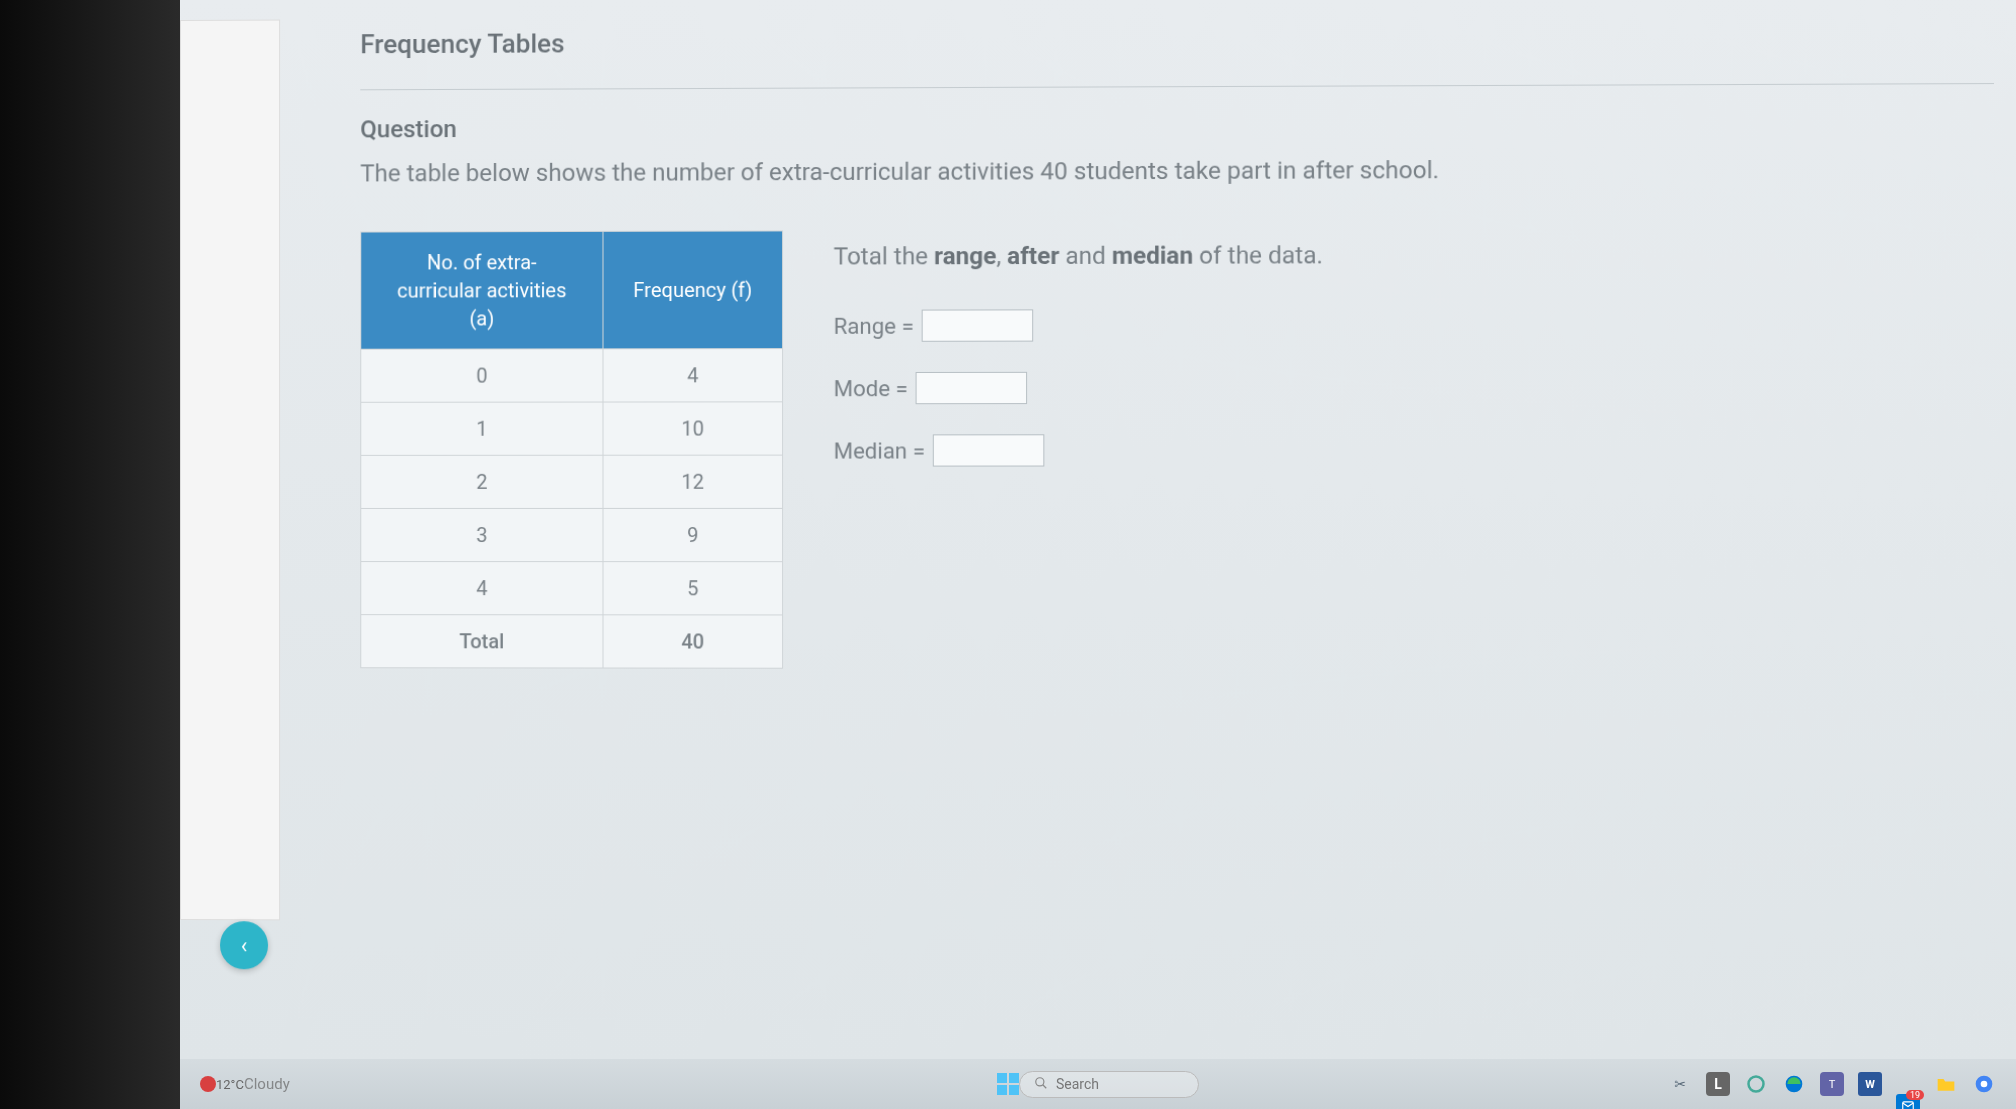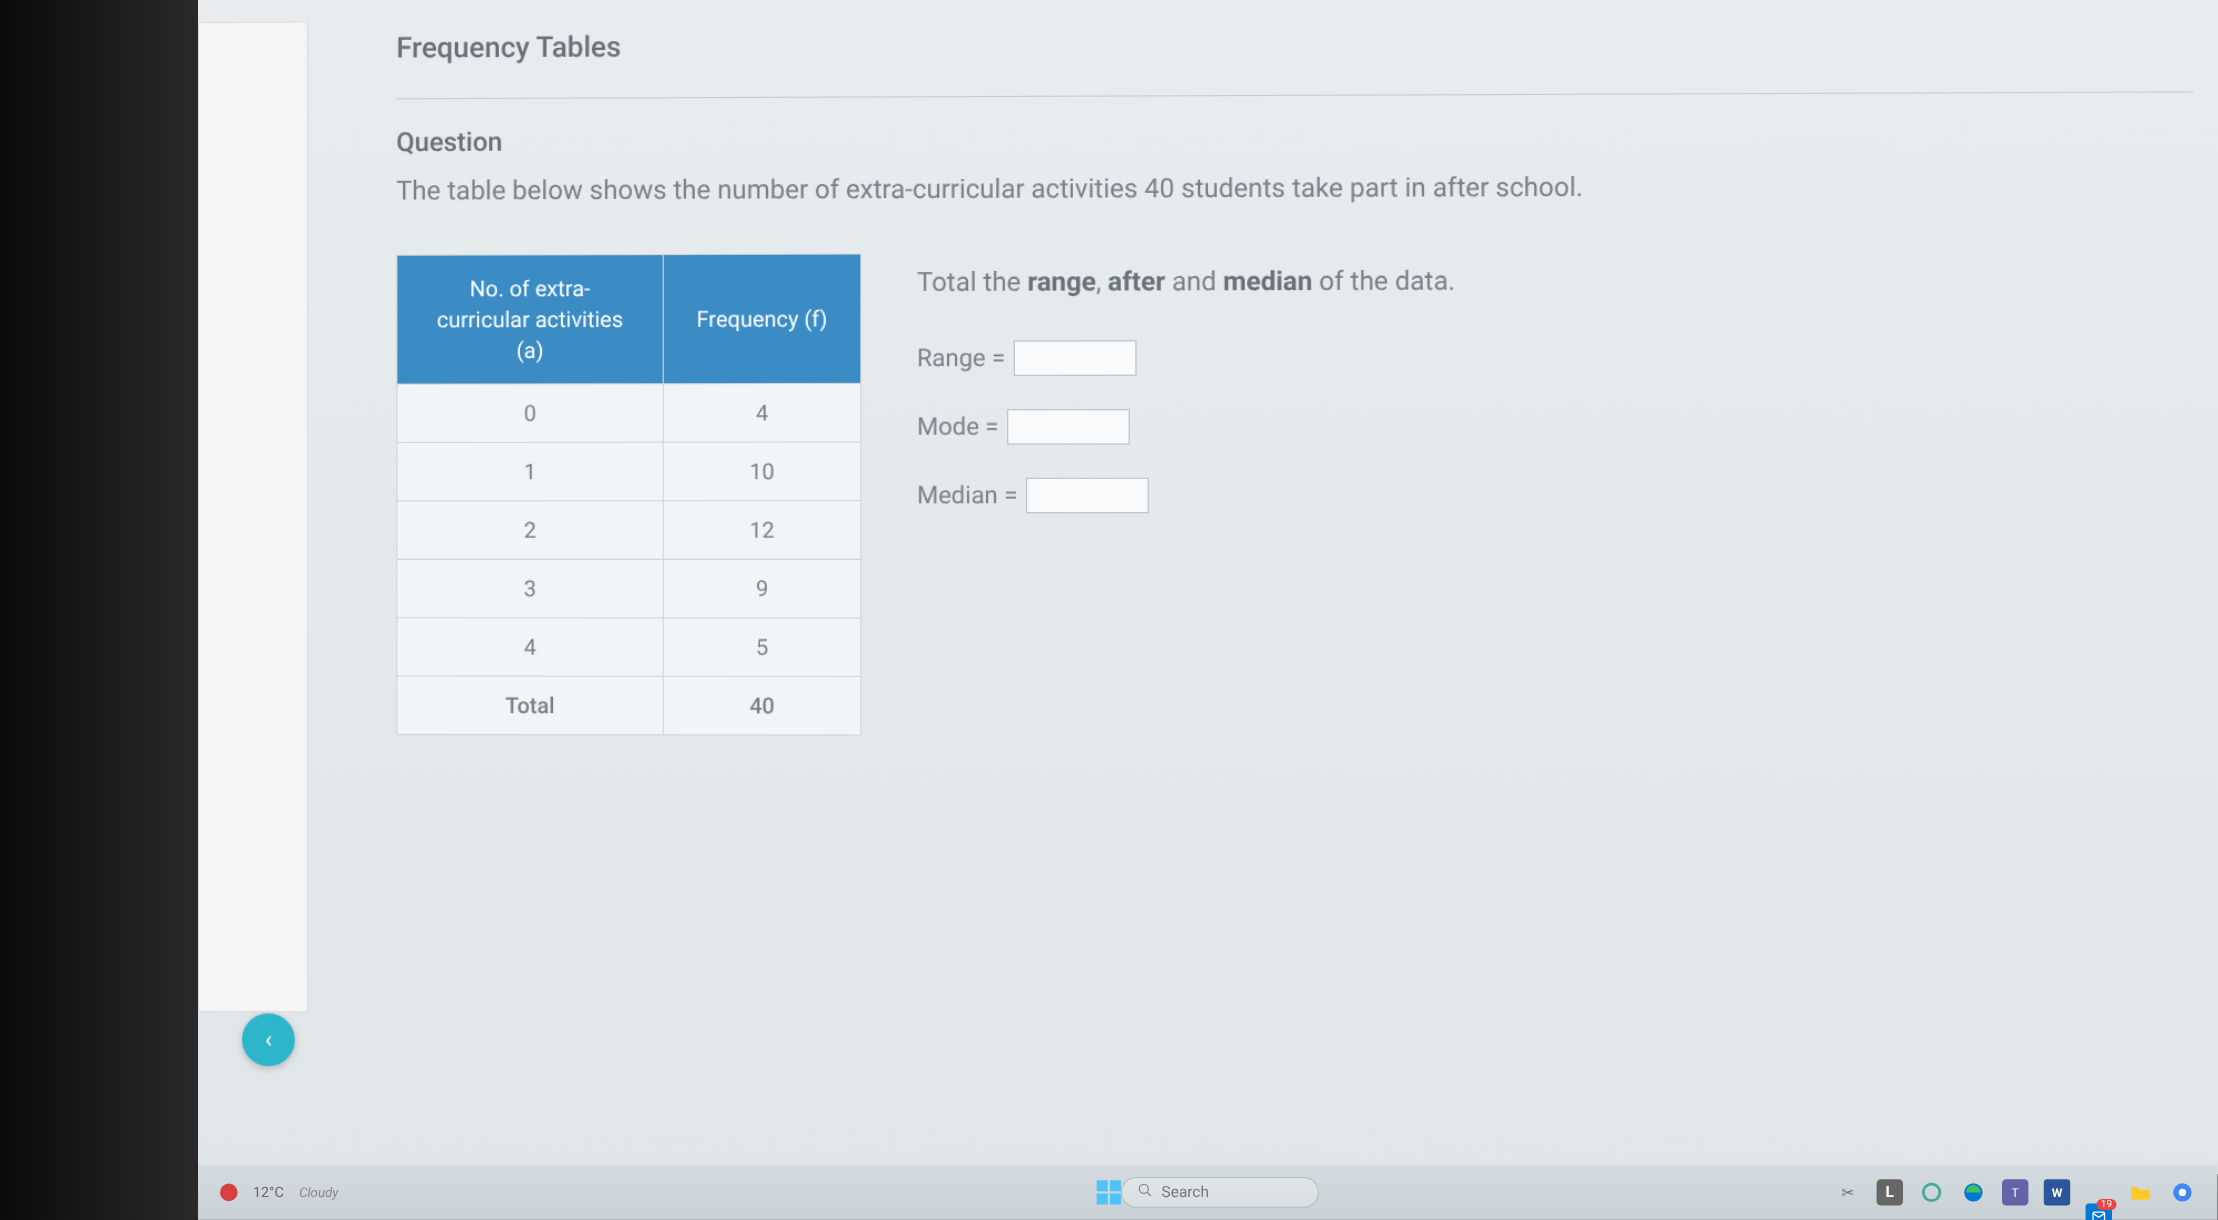--- a/index.html
+++ b/index.html
@@ -161,21 +161,21 @@
       bottom: 0;
       height: 50px;
       background: linear-gradient(to bottom, #d5dce0, #c8d0d5);
       display: flex;
       align-items: center;
       padding: 0 20px;
     }
     .taskbar-left {
       display: flex;
       align-items: center;
-      gap: 14px;
+      gap: 0;
       font-size: 13px;
       color: #666;
     }
     .weather-icon {
       width: 16px;
       height: 16px;
       border-radius: 50%;
       background: #d84040;
     }
     .taskbar-center {
@@ -319,21 +319,21 @@
   <div class="nav-button">
     <span>‹</span>
   </div>
 
 </div>
 
 <div class="taskbar">
   <div class="taskbar-left">
     <div class="weather-icon"></div>
     <span>12°C</span>
-    <span style="opacity:0.7;font-size:12px;font-style:italic;">Cloudy</span>
+    <span style="opacity:0.7;font-size:15px;">Cloudy</span>
   </div>
 
   <div class="taskbar-center">
     <div class="win-icon">
       <span></span>
         <span></span>
         <span></span>
         <span></span>
     </div>
     <div class="search-box">

